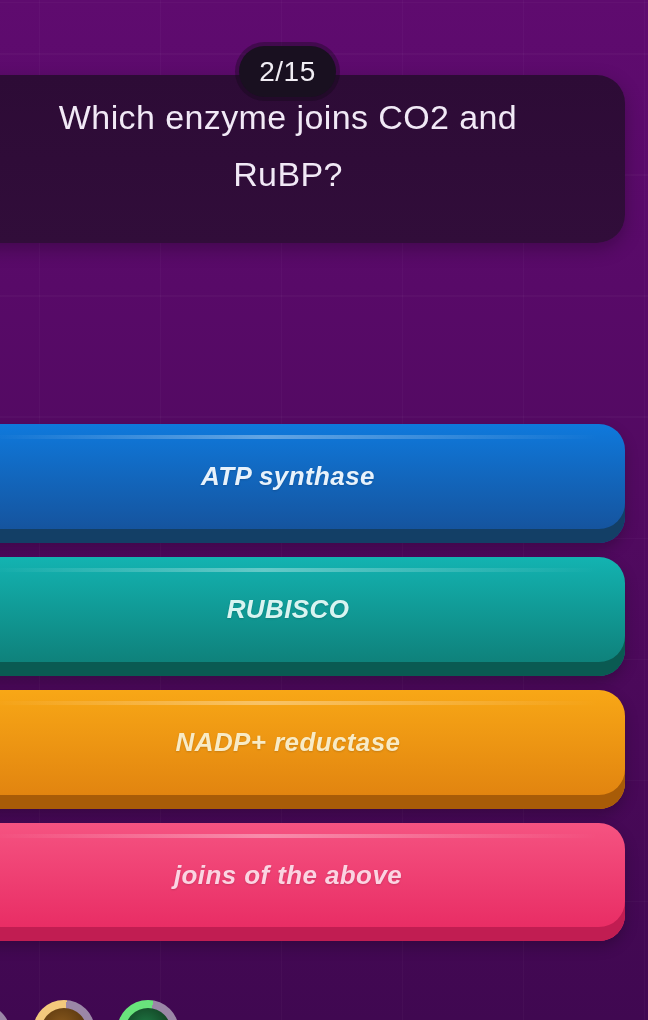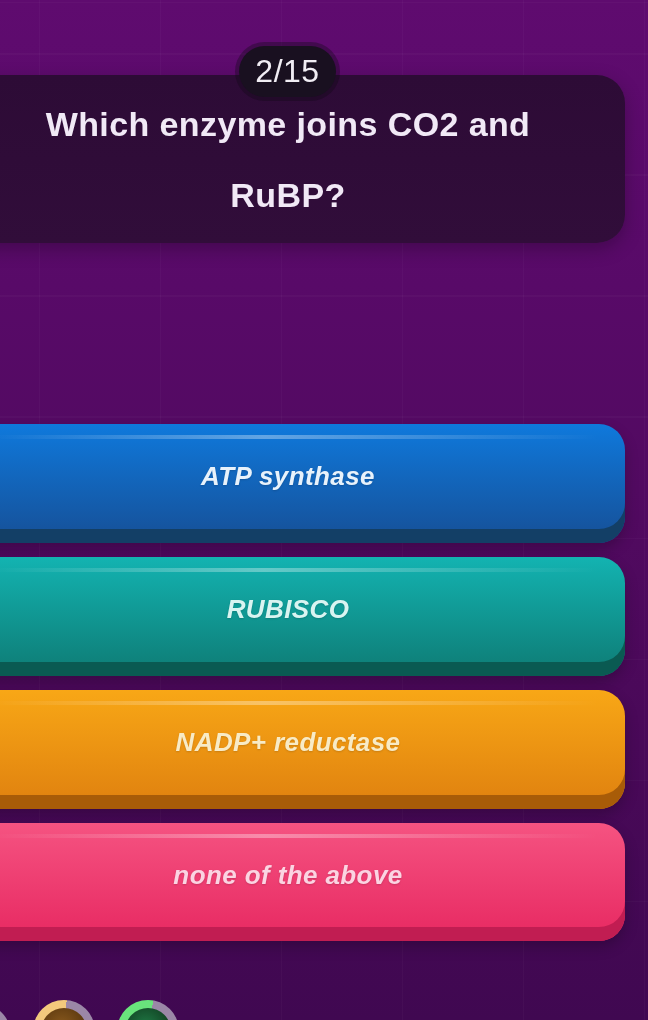--- a/index.html
+++ b/index.html
@@ -23,31 +23,31 @@
   
   .question-card{
     position:absolute;left:-49px;top:75px;width:674px;height:168px;
     border-radius:28px;z-index:2;
     background:linear-gradient(180deg,#2d0b36 0%,#310d3a 100%);
     box-shadow:0 6px 18px rgba(0,0,0,0.25);
   }
   .question-text{
     margin:14px auto 0;max-width:560px;
     text-align:center;
-    font-size:34px;line-height:71px;font-weight:700;letter-spacing:.4px;
+    font-size:34px;line-height:57px;font-weight:400;letter-spacing:.4px;
     color:#f1e9f6;
   }
   .progress-badge{
     position:absolute;left:239px;top:46px;width:97px;height:51px;z-index:3;
     border-radius:26px;background:#191020;
     display:flex;align-items:center;justify-content:center;
     box-shadow:0 0 0 4px rgba(15,8,20,0.35);
   }
   .progress-badge span{
-    font-size:32px;font-weight:400;color:#f1edf4;letter-spacing:.5px;
+    font-size:28px;font-weight:400;color:#f1edf4;letter-spacing:.5px;
   }
 
   
   .answer-btn{
     position:absolute;left:-49px;width:674px;height:119px;
     border:none;padding:0 0 14px 0;margin:0;cursor:pointer;
     border-radius:26px;z-index:2;
     background:linear-gradient(180deg,var(--top) 0%,var(--bottom) 100%);
     box-shadow:inset 0 -14px 0 var(--edge), 0 6px 14px rgba(0,0,0,0.22);
     display:flex;align-items:center;justify-content:center;
@@ -100,21 +100,21 @@
 
 <button class="answer-btn" id="answer-1" style="--top: #13b3b1; --bottom: #0e7b74; --edge: #0a5a52; --label: #d9f4f1;">
   <span class="answer-label">RUBISCO</span>
 </button>
 
 <button class="answer-btn" id="answer-2" style="--top: #f8a716; --bottom: #df800f; --edge: #a85c08; --label: #f8ebc6;">
   <span class="answer-label">NADP+ reductase</span>
 </button>
 
 <button class="answer-btn" id="answer-3" style="--top: #f55381; --bottom: #e72861; --edge: #c11d52; --label: #fbd4e2;">
-  <span class="answer-label">none of the above</span>
+  <span class="answer-label">joins of the above</span>
 </button>
 
 <div class="avatar" id="avatar-edge" style="--ring-left: #9b87a7; --ring-right: #9b87a7; --core: #6e6080; --core-hi: #8a7a9a; --split: 0deg;">
   <div class="inner"></div>
 </div>
 <div class="avatar" id="avatar-1" style="--ring-left: #f3c97c; --ring-right: #9b87a7; --core: #5a370e; --core-hi: #8a5a1e; --split: 5deg;">
   <div class="inner"></div>
 </div>
 <div class="avatar" id="avatar-2" style="--ring-left: #69e37c; --ring-right: #9b87a7; --core: #123f22; --core-hi: #1f7a45; --split: 10deg;">
   <div class="inner"></div>

